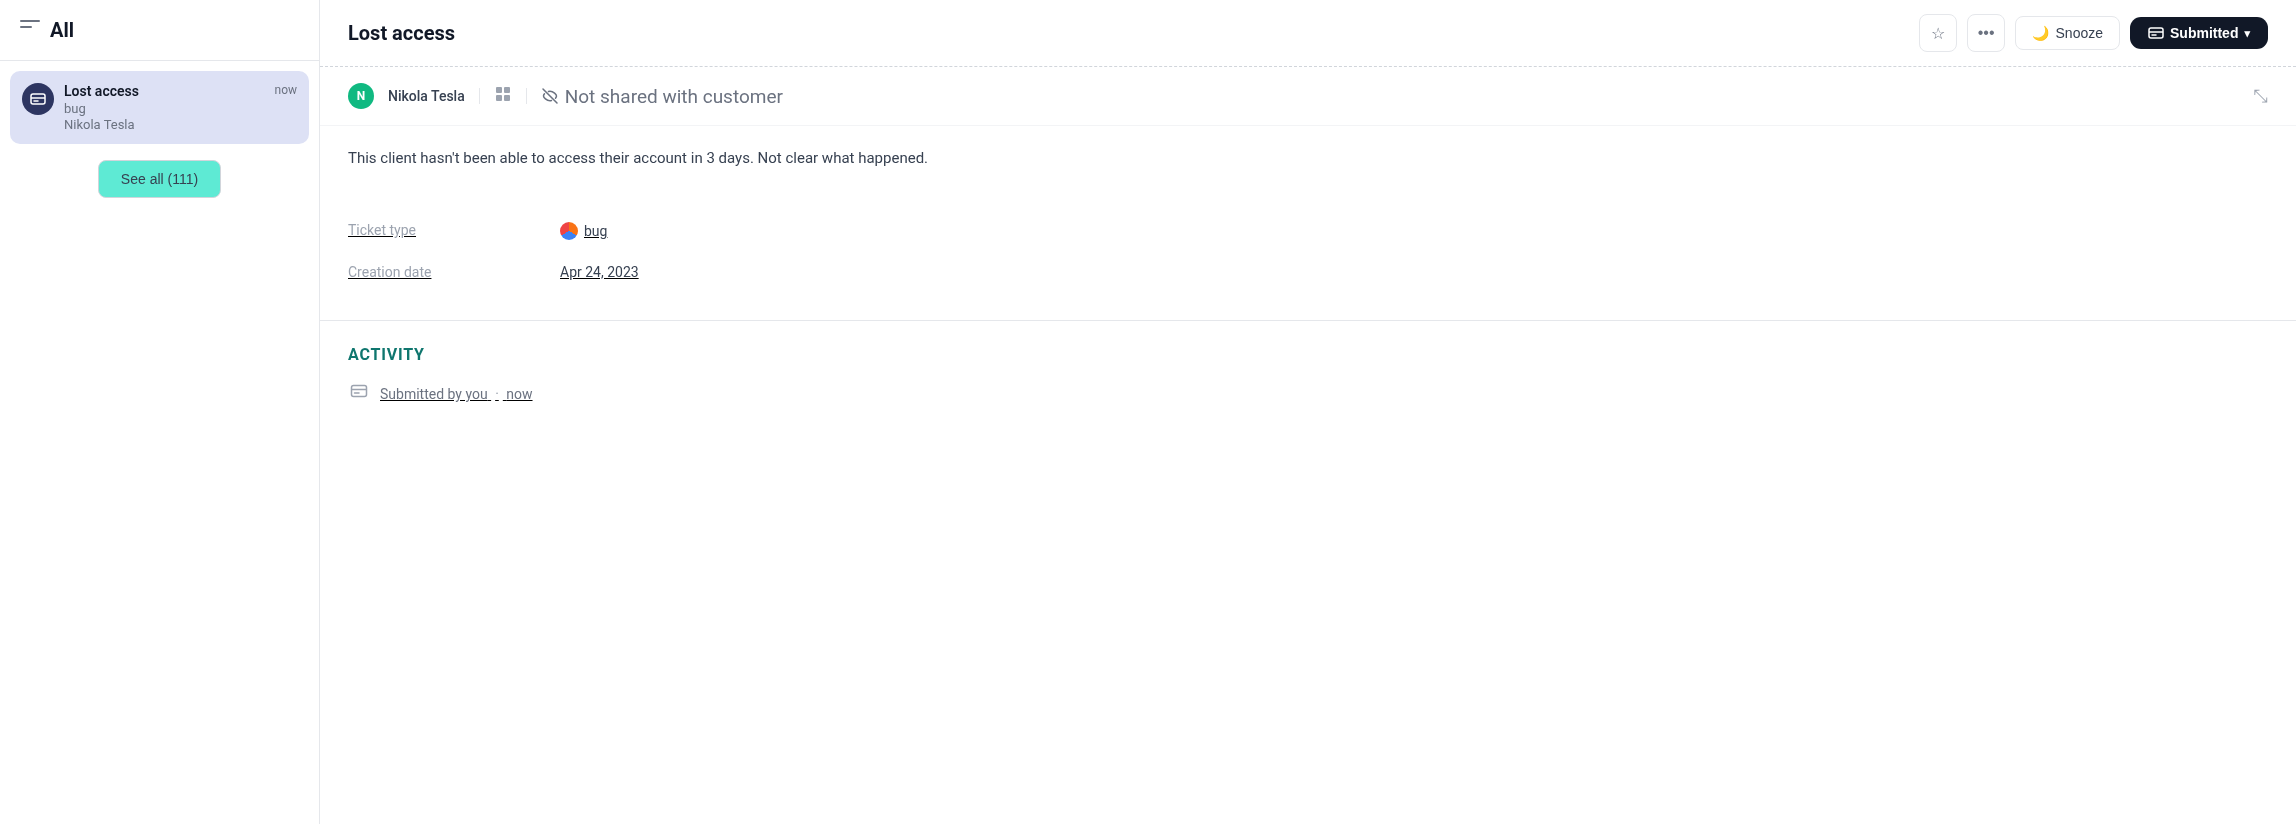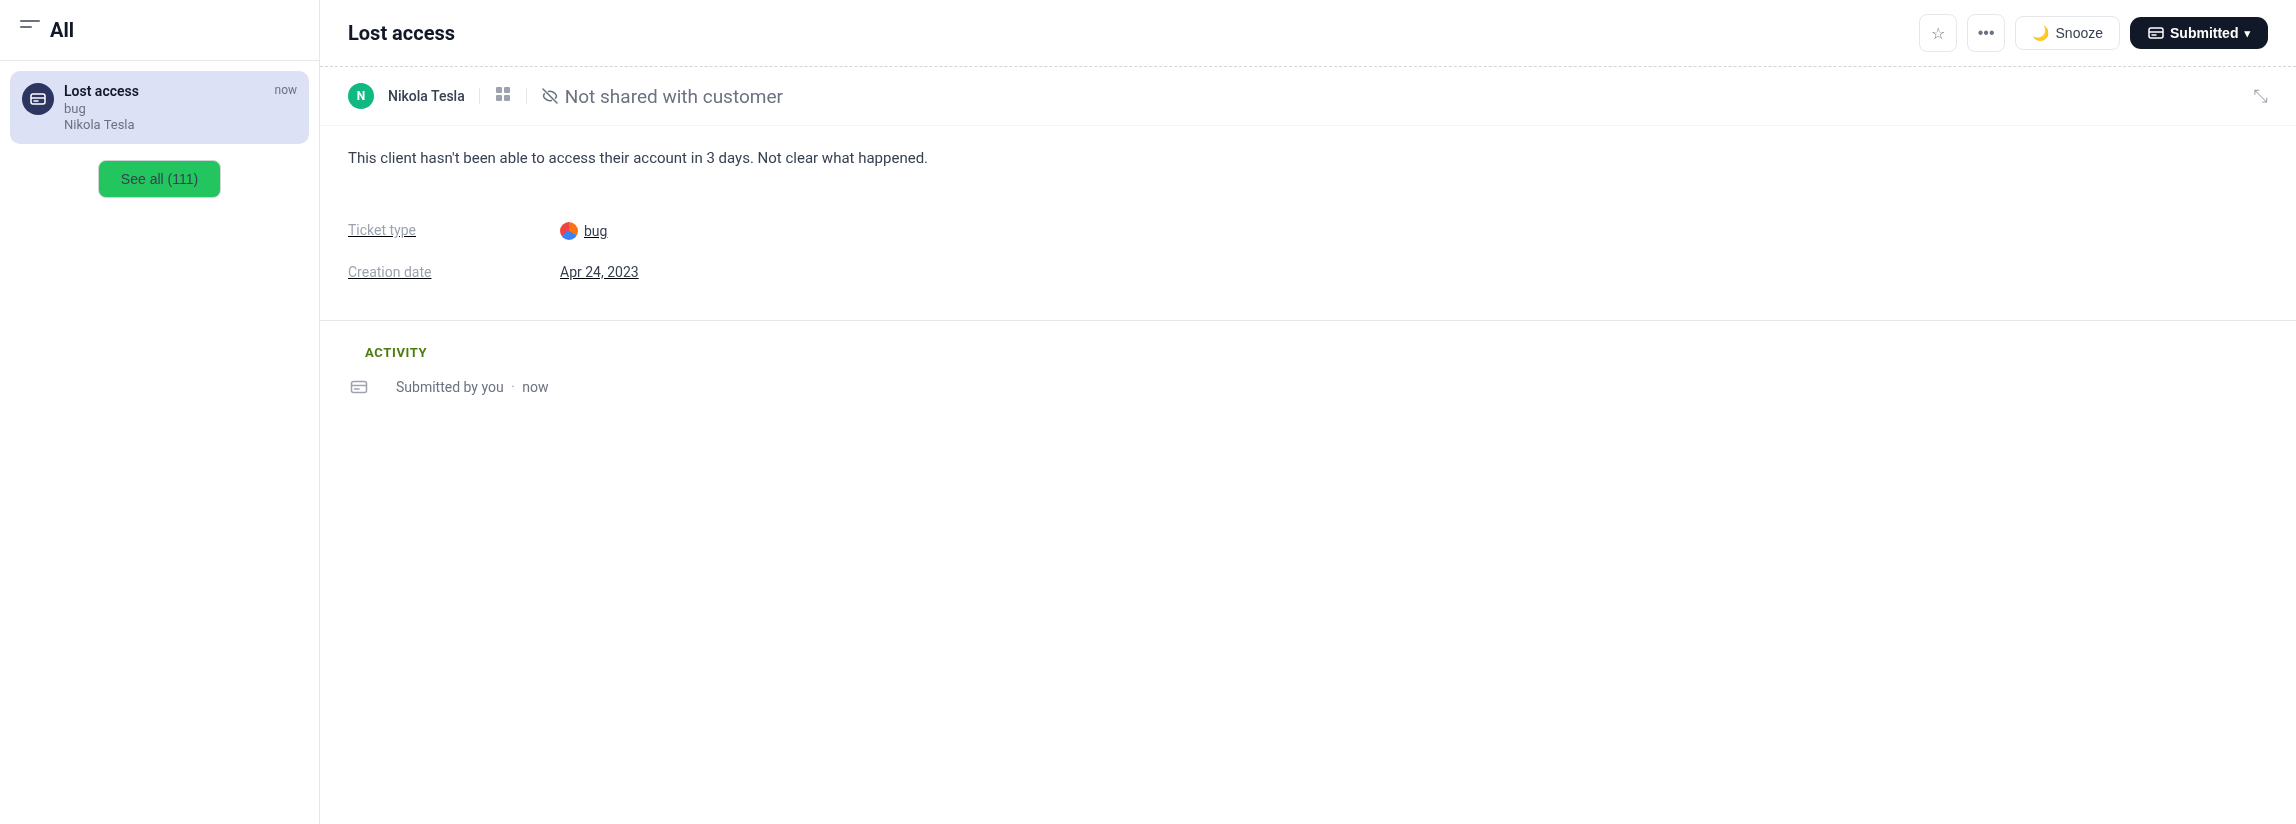--- a/index.html
+++ b/index.html
@@ -110,21 +110,21 @@
     .ticket-customer {
       font-size: 13px;
       color: #6b7280;
       margin-top: 1px;
     }
 
     .see-all-btn {
       display: block;
       margin: 16px auto;
       padding: 10px 22px;
-      background: #22c55e;
+      background: #5eead4;
       border: 1.5px solid #d1d5db;
       border-radius: 8px;
       font-size: 14px;
       font-weight: 500;
       color: #374151;
       cursor: pointer;
     }
 
     
     .main {
@@ -315,33 +315,33 @@
       flex-shrink: 0;
     }
 
     
     .activity-section {
       border-top: 1px solid #e5e7eb;
       padding: 24px 28px;
     }
 
     .activity-title {
-      font-size: 13px;
+      font-size: 16px;
       font-weight: 700;
-      color: #4d7c0f;
+      color: #0f766e;
       letter-spacing: 0.05em;
       text-transform: uppercase;
       margin-bottom: 16px;
-      margin-left: 17px;
     }
 
     .activity-item {
       display: flex;
-      align-items: center;
-      gap: 26px;
+      align-items: flex-end;
+      gap: 10px;
+      text-decoration: underline;
     }
 
     .activity-icon {
       width: 22px;
       height: 22px;
       color: #9ca3af;
       flex-shrink: 0;
       display: flex;
       align-items: center;
       justify-content: center;

